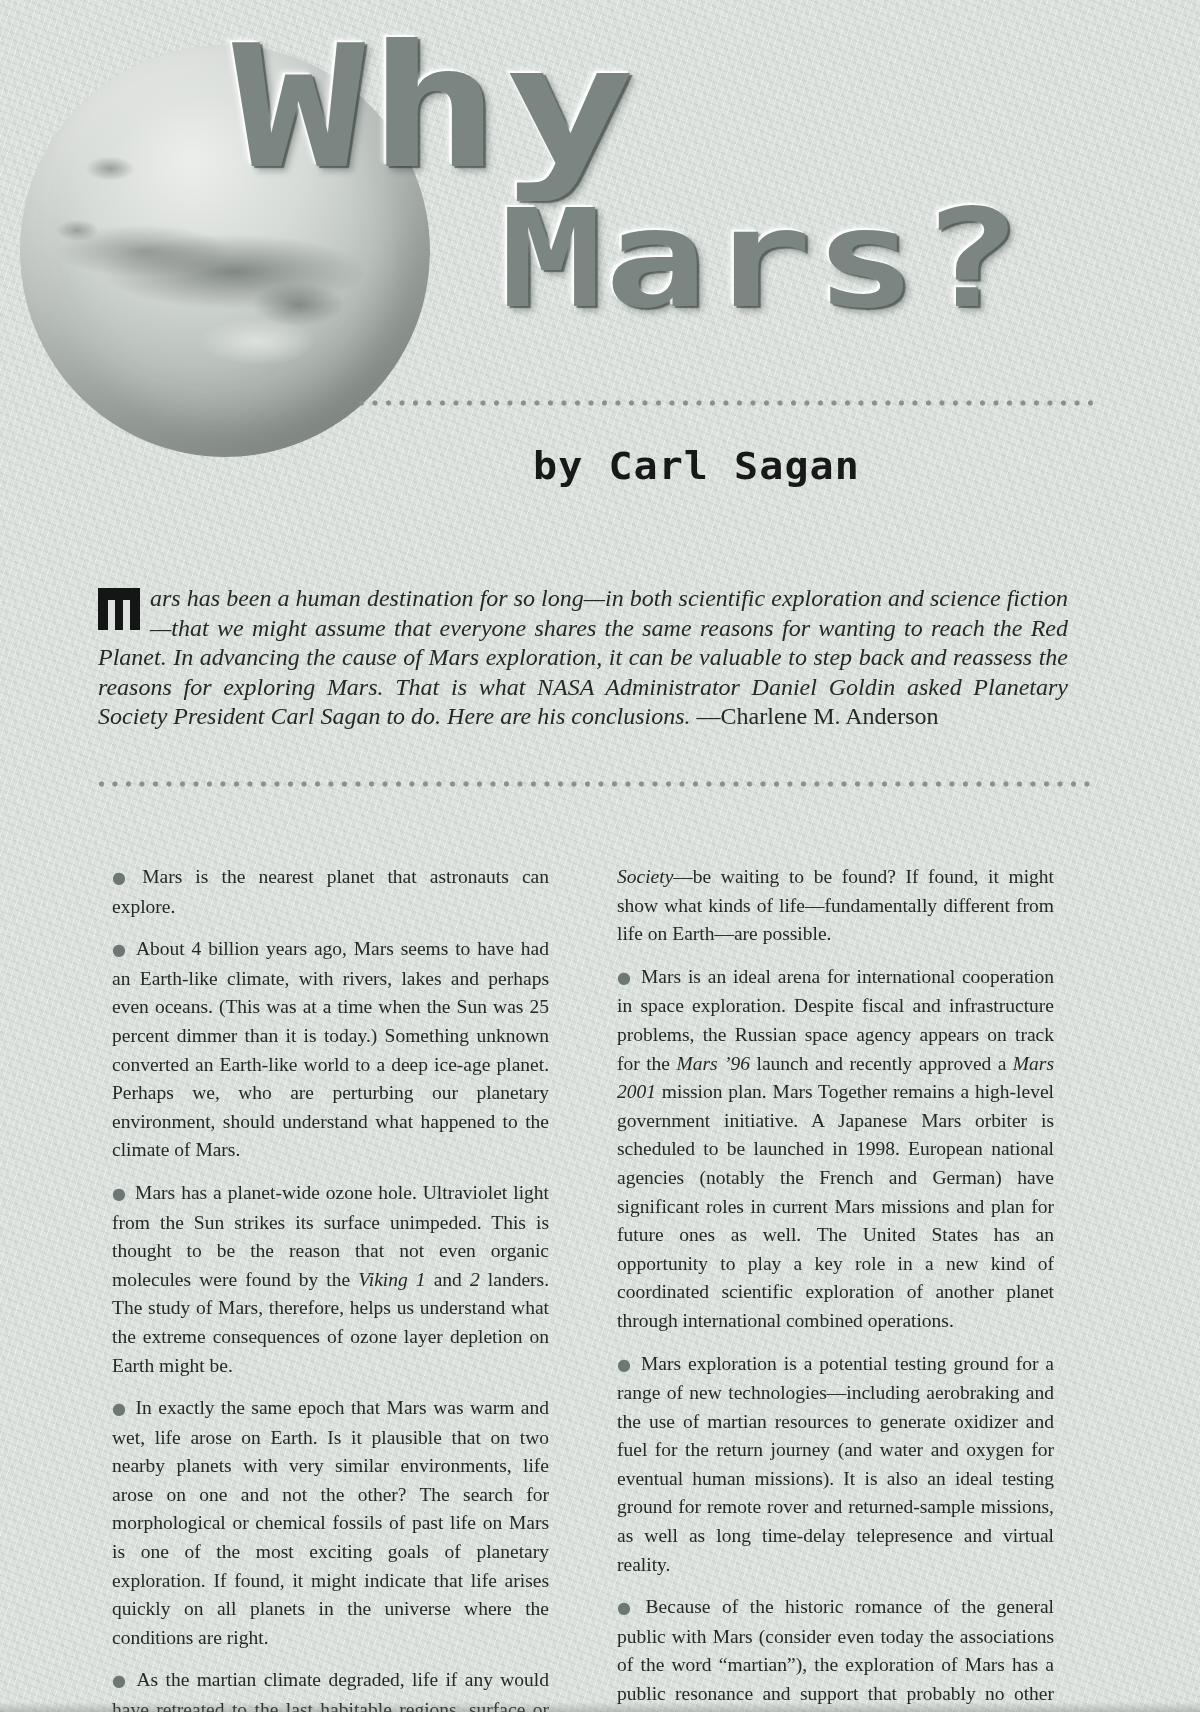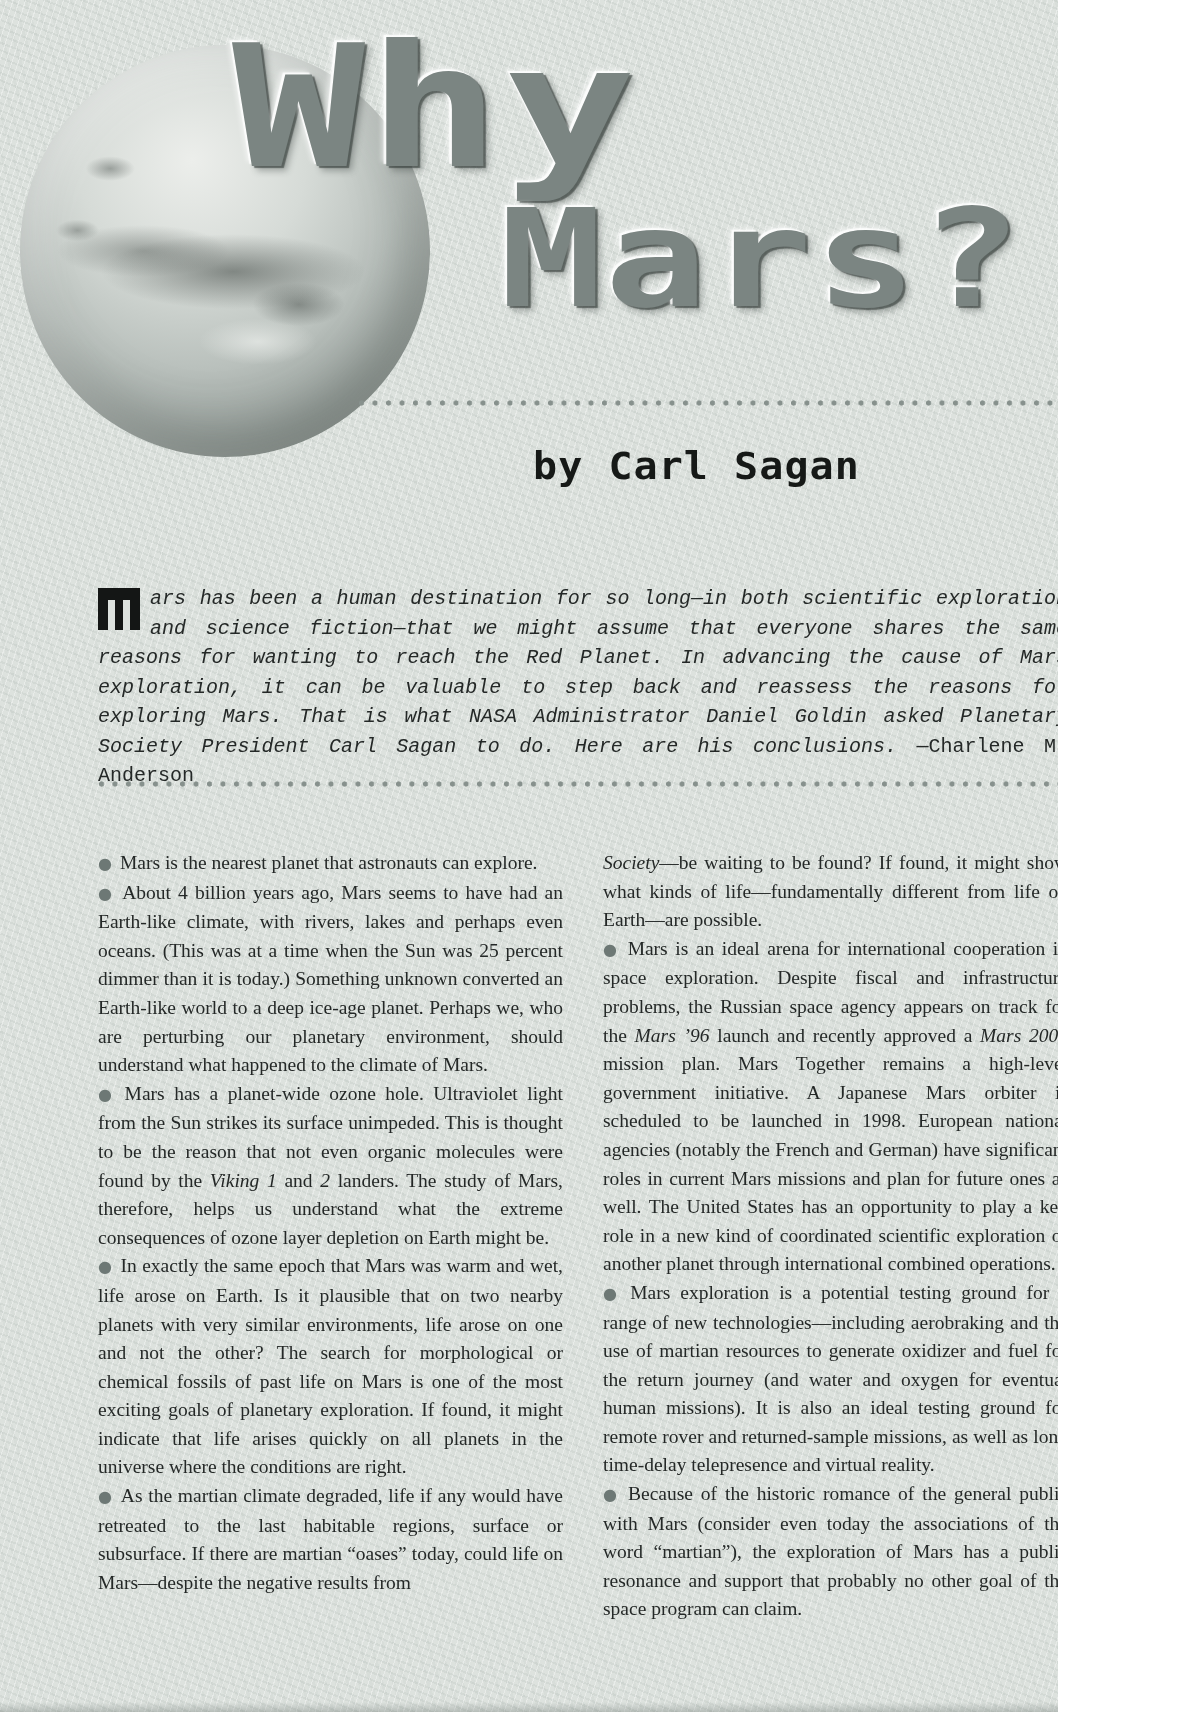--- a/index.html
+++ b/index.html
@@ -1,16 +1,16 @@
 <!DOCTYPE html>
 <html><head>
 <meta charset="utf-8">
 <style>
   html,body{margin:0;padding:0;}
-  .page{position:relative;width:1058px;height:1712px;background-color:#dde2de;overflow:hidden;}
+  .page{position:relative;width:1200px;height:1712px;background-color:#dde2de;overflow:hidden;}
   .page::before{content:"";position:absolute;inset:0;z-index:0;pointer-events:none;background-image:
     repeating-linear-gradient(108deg, rgba(255,255,255,.35) 0 1px, rgba(255,255,255,0) 1px 6px),
     repeating-linear-gradient(22deg, rgba(150,162,156,.14) 0 2px, rgba(150,162,156,0) 2px 7px),
     repeating-linear-gradient(74deg, rgba(170,180,175,.10) 0 3px, rgba(170,180,175,0) 3px 11px);}
   .page::after{content:"";position:absolute;left:0;right:0;bottom:0;height:10px;z-index:2;
     background:linear-gradient(rgba(110,120,115,0),rgba(110,120,115,.35));}
 
   .mars-globe{position:absolute;left:20px;top:45px;width:410px;height:412px;border-radius:50%;z-index:1;
     background:
       radial-gradient(ellipse 46% 13% at 52% 55%, rgba(73,80,76,.60), rgba(73,80,76,0) 70%),
@@ -33,31 +33,31 @@
     background-image:radial-gradient(circle at 3.5px 4px,#87918d 2.3px,rgba(135,145,141,0) 2.9px);
     background-size:13.5px 8px;}
   .rule-1{left:358px;top:399px;width:740px;}
   .rule-2{left:98px;top:780px;width:1000px;}
 
   .byline{position:absolute;left:533px;top:448px;z-index:2;font-family:"DejaVu Sans Mono",monospace;
     font-weight:700;font-size:37px;line-height:1;color:#161917;letter-spacing:1px;white-space:nowrap;
     transform:scaleX(1.08);transform-origin:left top;}
 
   .intro{position:absolute;left:98px;top:584px;width:970px;z-index:2;
-    font-family:Liberation Mono, monospace;font-size:20px;line-height:29.5px;color:#242827;text-align:justify;}
+    font-family:Liberation Serif, serif;font-size:24px;line-height:29.5px;color:#242827;text-align:justify;}
   .intro-text{margin:0;}
   .intro .it{font-style:italic;}
   .dropcap{float:left;width:42px;height:42px;margin:4px 10px 0 0;background-color:#141615;
     background-image:linear-gradient(#dde2de,#dde2de),linear-gradient(#dde2de,#dde2de);
     background-size:7px 30px;background-position:10px 12px,25px 12px;background-repeat:no-repeat;}
 
   .columns{position:absolute;left:98px;top:849px;width:970px;display:flex;gap:40px;z-index:2;
     font-family:"Liberation Serif",serif;font-size:19.5px;line-height:28.6px;color:#242827;text-align:justify;}
   .column{width:465px;}
-  .para{margin:0;}
+  .para{margin:14px;}
   .para .it{font-style:italic;}
   .bullet{color:#6d7875;font-family:"DejaVu Sans",sans-serif;font-size:16px;}
 </style>
 </head>
 <body>
 
 <div class="page">
   <div class="mars-globe" aria-label="grayscale photo of planet Mars"></div>
 
   <h1 class="title title-why">Why</h1>

